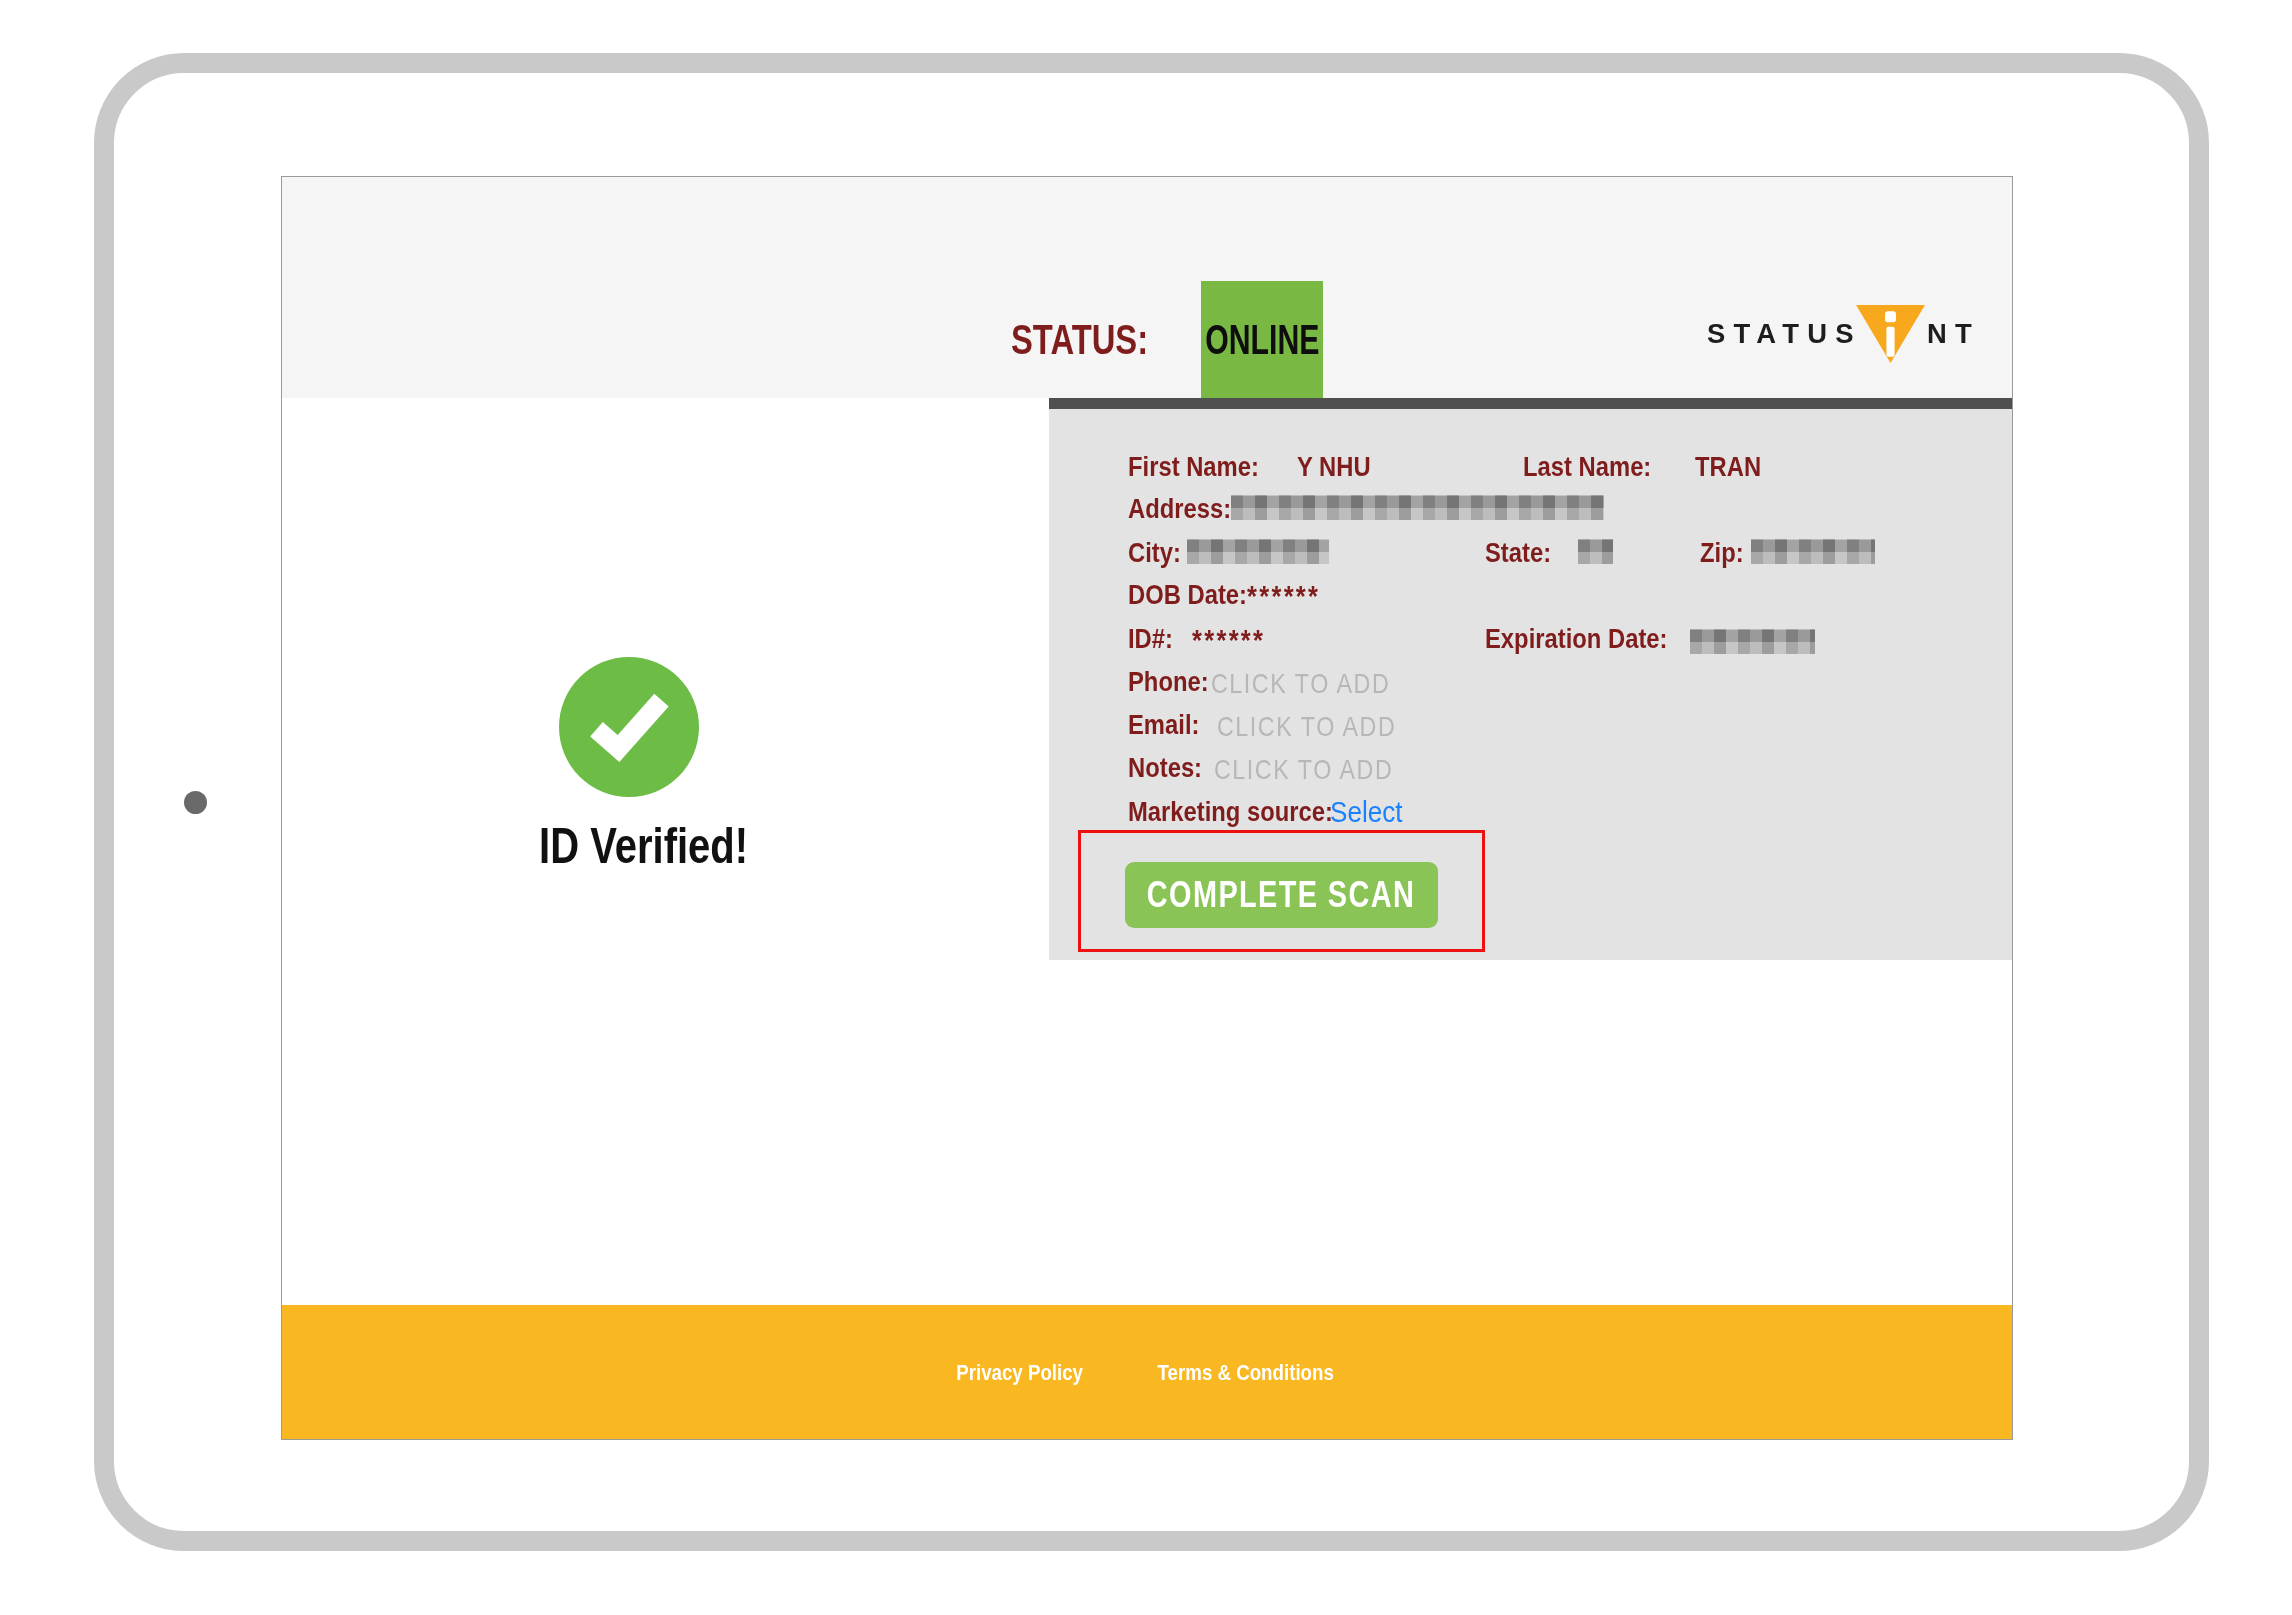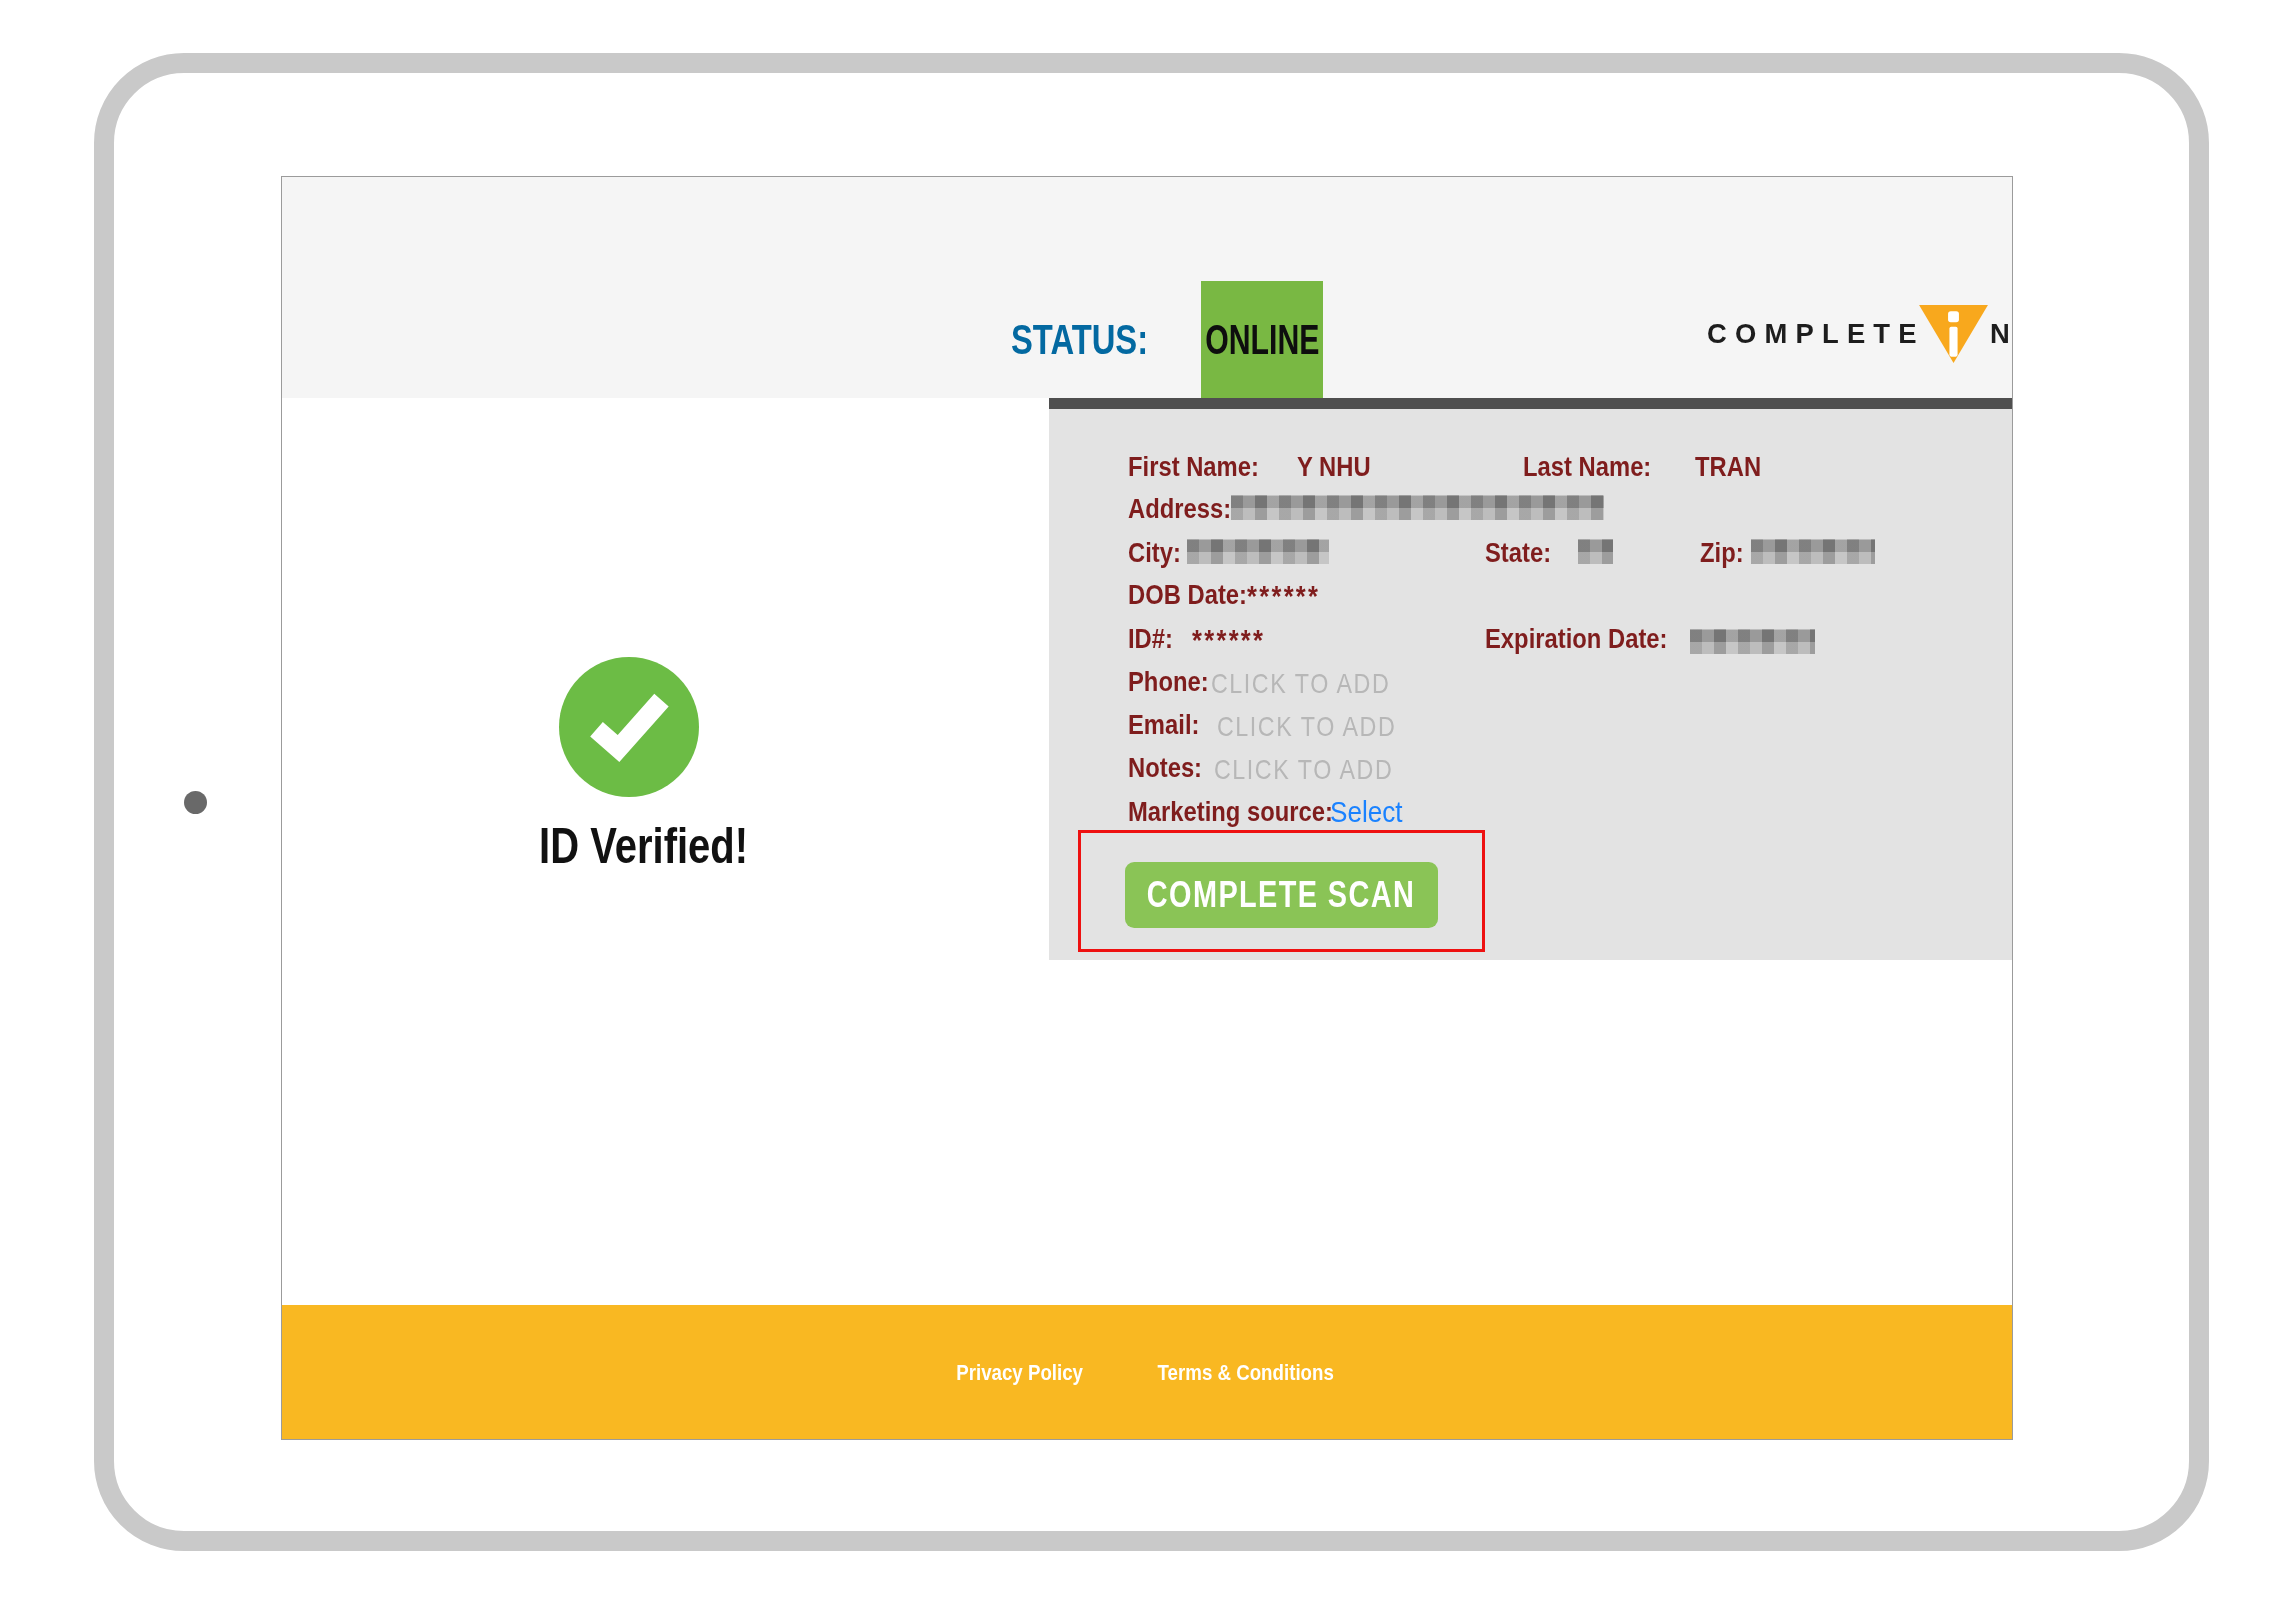--- a/index.html
+++ b/index.html
@@ -7,21 +7,21 @@
          font-family:"Liberation Sans",sans-serif;}
   
   .tablet{position:absolute;left:94px;top:53px;width:2115px;height:1498px;box-sizing:border-box;
           border:20px solid #c9c9c9;border-radius:90px;background:#fff;}
   .home-dot{position:absolute;left:184px;top:791px;width:23px;height:23px;border-radius:50%;background:#696969;}
   
   .screen{position:absolute;left:281px;top:176px;width:1732px;height:1264px;box-sizing:border-box;
           border:1.8px solid #9b9b9b;background:#fff;overflow:hidden;}
   .app-header{position:absolute;left:0;top:0;width:100%;height:221px;background:#f5f5f5;}
   .status-row{position:absolute;left:729px;top:108px;height:109px;display:flex;align-items:center;gap:14.6px;}
-  .status-label{font-size:42px;font-weight:bold;color:#0369a1;}
+  .status-label{font-size:42px;font-weight:bold;color:#7f1d1d;}
   .status-chip{width:122px;height:117px;background:#79b843;display:flex;align-items:center;justify-content:center;}
   .status-value{font-size:42px;font-weight:bold;color:#0e0e0e;}
   .brand{position:absolute;left:1425px;top:128px;height:58px;display:flex;align-items:center;}
   .brand-text{font-size:27.4px;font-weight:700;letter-spacing:8.2px;color:#1d1d1d;}
   .brand-icon{width:69px;height:58px;margin-left:-5.5px;margin-right:1.8px;flex:0 0 auto;}
   .divider{position:absolute;left:767px;top:221px;width:966px;height:11px;background:#4f4f4f;}
   
   .panel{position:absolute;left:767px;top:232px;width:966px;height:551px;background:#e3e3e3;}
   .frow{position:absolute;left:0;width:100%;height:38px;}
   .flabel,.fvalue{position:absolute;font-size:28px;font-weight:bold;color:#7f1d1d;top:0;}
@@ -62,21 +62,21 @@
   <div class="screen">
 
     <div class="app-header">
       <div class="status-row">
         <span class="status-label"><span class="sq s78">STATUS:</span></span>
         <div class="status-chip">
           <span class="status-value"><span class="sqc s72">ONLINE</span></span>
         </div>
       </div>
       <div class="brand">
-        <span class="brand-text">COMPLETE</span>
+        <span class="brand-text">STATUS</span>
         <svg class="brand-icon" viewBox="0 0 76 64">
           <polygon points="0,0 76,0 38,64" fill="#f8a81d"></polygon>
           <rect x="32" y="7" width="12" height="12" rx="3" fill="#ffffff"></rect>
           <rect x="33.5" y="24" width="9" height="33" rx="2" fill="#ffffff"></rect>
         </svg>
         <span class="brand-text">NT</span>
       </div>
     </div>
 
     <div class="divider"></div>

